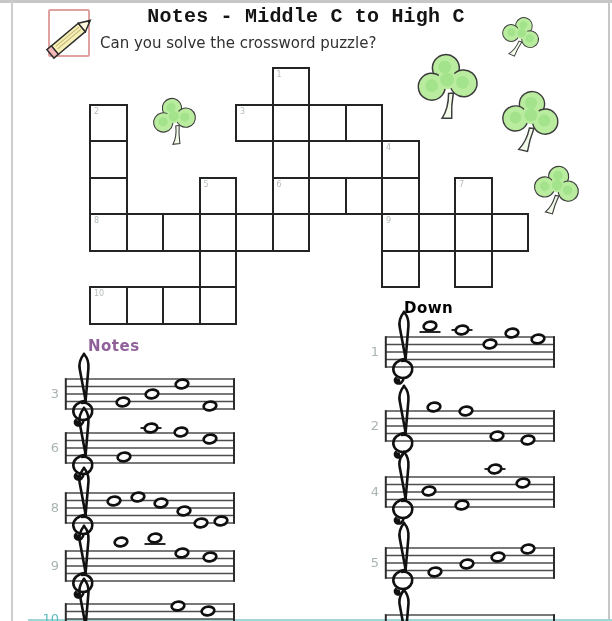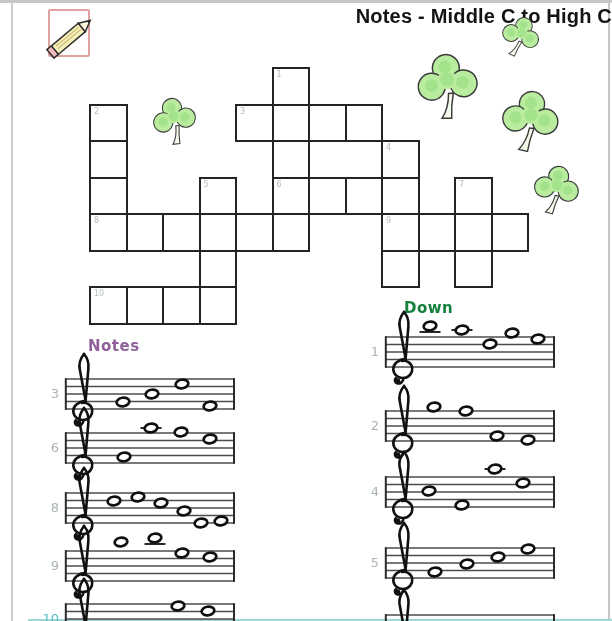--- a/index.html
+++ b/index.html
@@ -1,20 +1,20 @@
 <!DOCTYPE html>
 <html><head>
 <meta charset="utf-8">
 <style>
   html,body{margin:0;padding:0;background:#ffffff;}
   #page{position:relative;width:612px;height:621px;background:#ffffff;overflow:hidden;
         font-family:"DejaVu Sans","Liberation Sans",sans-serif;}
   .abs{position:absolute;}
-  #title{left:0;right:0;top:5px;text-align:right;
-         font-family:Liberation Sans, sans-serif;
+  #title{left:0;right:0;top:5px;text-align:center;
+         font-family:Liberation Mono, monospace;
          font-weight:bold;font-size:20px;color:#141414;letter-spacing:0.2px;}
   #subtitle{left:100px;top:34px;font-size:15px;color:#313131;}
   .section-label{font-weight:bold;font-size:15px;letter-spacing:0.5px;}
   .cell{position:absolute;box-sizing:border-box;border:2px solid #242424;background:#ffffff;}
   .cell-num{position:absolute;left:3px;top:1px;font-size:8px;color:#b5bcbc;}
   .staff-num{position:absolute;width:24px;text-align:right;font-size:13px;color:#a9b5b2;}
   .edge{position:absolute;}
 </style>
 </head>
 <body>
@@ -59,20 +59,21 @@
     <g transform="translate(11,46) rotate(-40)">
       <rect x="-6" y="-5.5" width="6" height="11" fill="#f2b8ba" stroke="#2e2e2e" stroke-width="1.5"></rect>
       <rect x="0" y="-5.5" width="35" height="11" fill="#f7f0b6" stroke="#2e2e2e" stroke-width="1.5"></rect>
       <line x1="3" y1="-2.2" x2="33" y2="-2.2" stroke="#c9bb7e" stroke-width="1.2"></line>
       <line x1="3" y1="0.8" x2="33" y2="0.8" stroke="#c9bb7e" stroke-width="1.2"></line>
       <polygon points="35,-5.5 46,0 35,5.5" fill="#fdf7dd" stroke="#2e2e2e" stroke-width="1.5"></polygon>
       <polygon points="43,-1.6 46,0 43,1.6" fill="#222"></polygon>
     </g>
   </svg>
   <div class="abs" id="title">Notes - Middle C to High C</div>
+  <div class="abs" id="subtitle">Can you solve the crossword puzzle?</div>
 
   <div id="shamrocks">
       <svg width="46" height="50.6" viewBox="0 0 60 66" class="abs" style="left: 152px; top: 97px; transform: rotate(-12deg);">
         <use href="#shamrock"></use>
       </svg>
       <svg width="40" height="44" viewBox="0 0 60 66" class="abs" style="left: 500px; top: 16px; transform: rotate(18deg);">
         <use href="#shamrock"></use>
       </svg>
       <svg width="64" height="70.4" viewBox="0 0 60 66" class="abs" style="left: 416px; top: 53px; transform: rotate(-6deg);">
         <use href="#shamrock"></use>
@@ -135,21 +136,21 @@
       <div class="cell" style="left: 454px; top: 249.5px; width: 38.5px; height: 38.5px;"></div>
       <div class="cell" style="left: 89px; top: 286px; width: 38.5px; height: 38.5px;">
         <span class="cell-num">10</span>
       </div>
       <div class="cell" style="left: 125.5px; top: 286px; width: 38.5px; height: 38.5px;"></div>
       <div class="cell" style="left: 162px; top: 286px; width: 38.5px; height: 38.5px;"></div>
       <div class="cell" style="left: 198.5px; top: 286px; width: 38.5px; height: 38.5px;"></div>
     </div>
 
   <div class="abs section-label" style="left:88px;top:337px;color:#90609a">Notes</div>
-  <div class="abs section-label" style="left:404px;top:299px;color:#15803d">Down</div>
+  <div class="abs section-label" style="left:404px;top:299px;color:#000000">Down</div>
 
   <div id="staves">
       <svg width="176" height="92" viewBox="0 0 176 92" class="abs" style="left: 63px; top: 343px;">
         <line x1="2" x2="172" y1="36" y2="36" stroke="#4d4d4d" stroke-width="1.4"></line>
         <line x1="2" x2="172" y1="43.5" y2="43.5" stroke="#4d4d4d" stroke-width="1.4"></line>
         <line x1="2" x2="172" y1="51" y2="51" stroke="#4d4d4d" stroke-width="1.4"></line>
         <line x1="2" x2="172" y1="58.5" y2="58.5" stroke="#4d4d4d" stroke-width="1.4"></line>
         <line x1="2" x2="172" y1="66" y2="66" stroke="#4d4d4d" stroke-width="1.4"></line>
         <line x1="2.8" x2="2.8" y1="35.3" y2="66.7" stroke="#2b2b2b" stroke-width="2"></line>
         <line x1="171" x2="171" y1="35.3" y2="66.7" stroke="#2b2b2b" stroke-width="2"></line>

